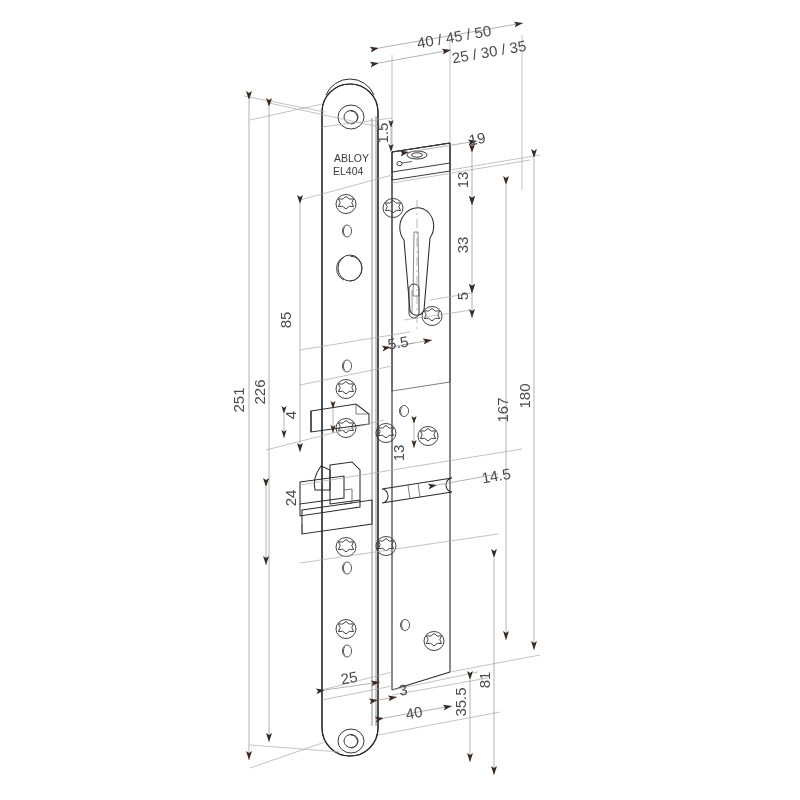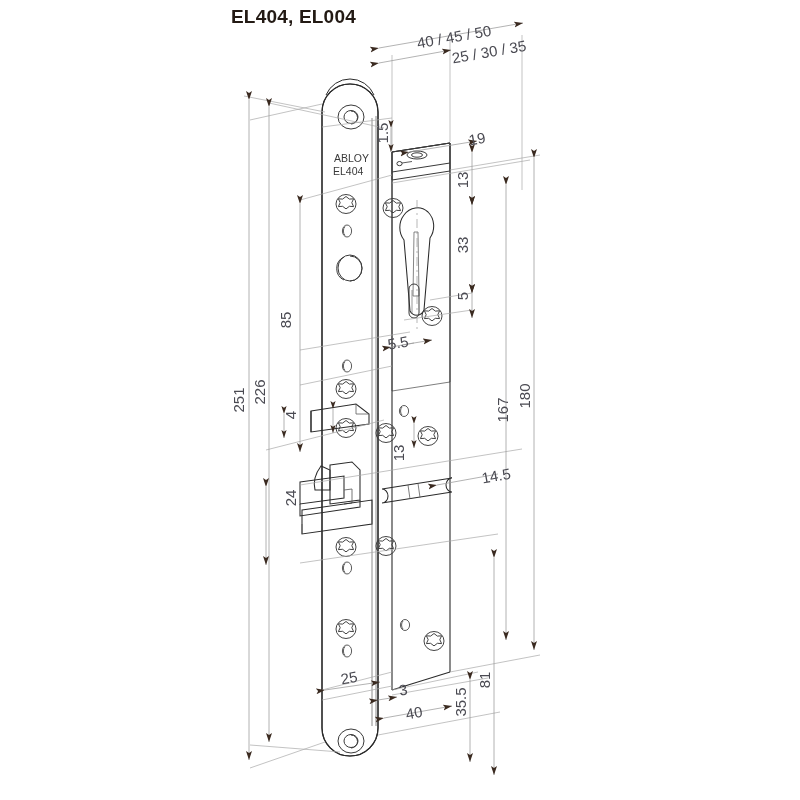--- a/index.html
+++ b/index.html
@@ -19,21 +19,20 @@
   .marktxt{
     font-family:"Liberation Sans", sans-serif;
     font-size:10.5px;fill:#3a3a3a;
   }
 </style>
 </head>
 <body>
 
 <div id="stage">
 
-  <div id="title">EL404, EL004</div>
 
   <svg width="800" height="800" viewBox="0 0 800 800">
     <defs>
       <marker id="ar" markerWidth="10" markerHeight="10" refX="9" refY="3" orient="auto" markerUnits="userSpaceOnUse">
         <path d="M0,0 L9,3 L0,6 L2,3 z" fill="#3a2a20"></path>
       </marker>
       <marker id="arS" markerWidth="9" markerHeight="9" refX="8" refY="2.6" orient="auto" markerUnits="userSpaceOnUse">
         <path d="M0,0 L8,2.6 L0,5.2 L1.8,2.6 z" fill="#3a2a20"></path>
       </marker>
     </defs>

